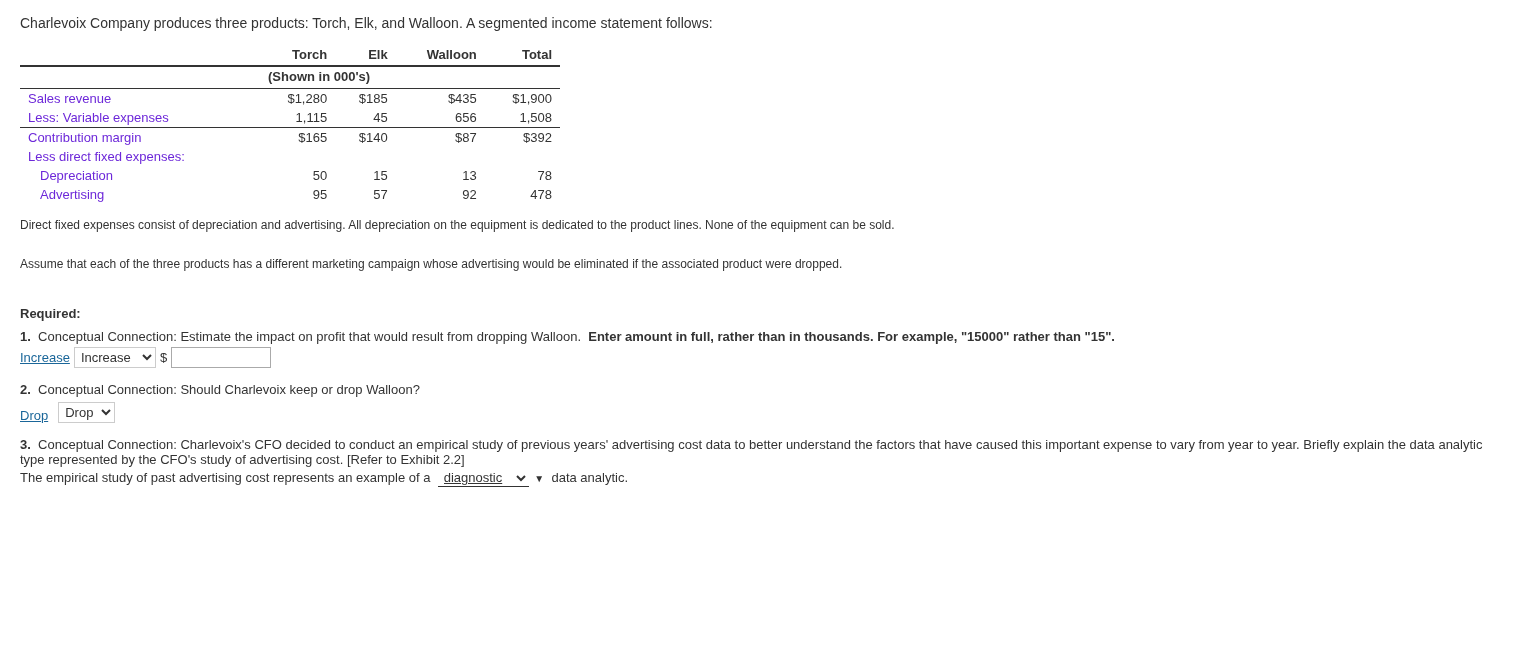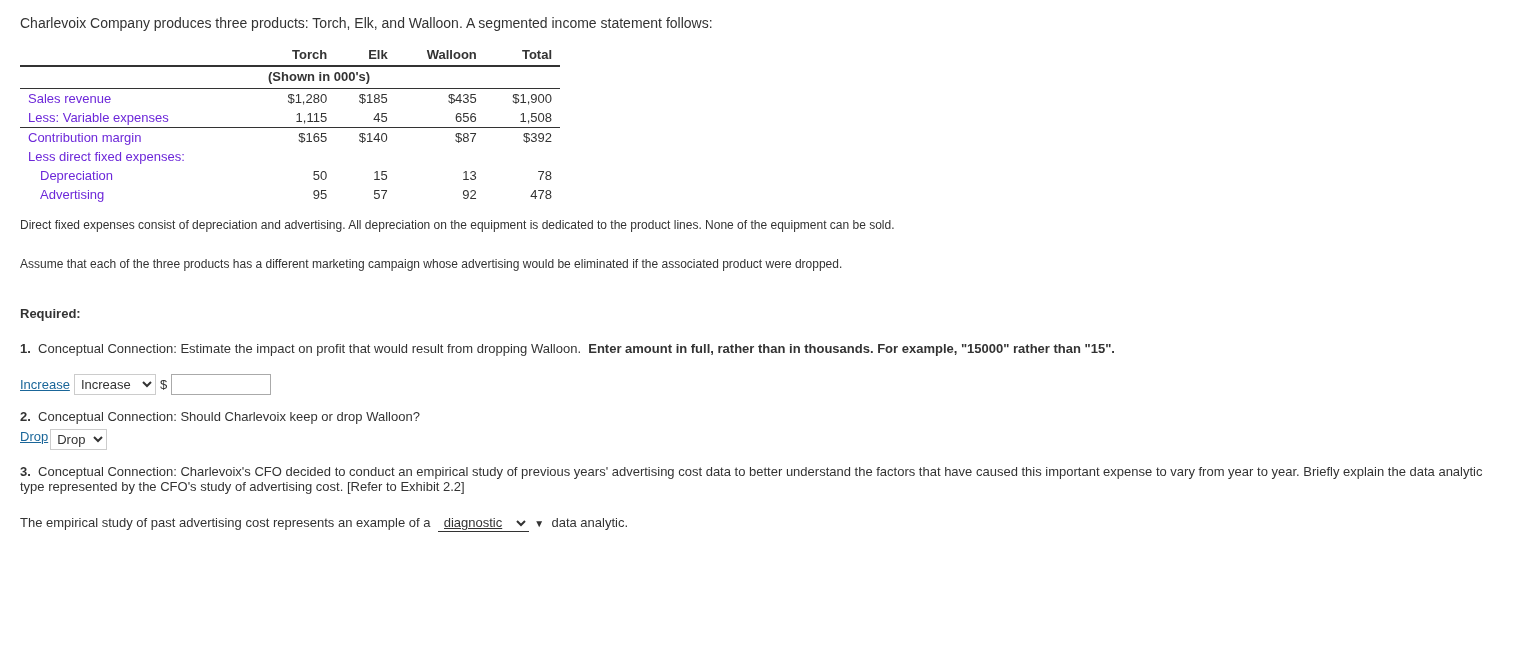--- a/index.html
+++ b/index.html
@@ -57,35 +57,35 @@
       color: #6d28d9;
       font-size: 13px;
     }
     .note-text {
       font-size: 12px;
       margin-bottom: 10px;
     }
     .required-label {
       font-weight: bold;
       margin-top: 10px;
-      margin-bottom: 20px;
+      margin-bottom: 8px;
       font-size: 13px;
     }
     .question-block {
       margin-bottom: 14px;
       font-size: 13px;
     }
     .question-number {
       font-weight: bold;
     }
     .answer-row {
       display: flex;
       align-items: center;
       gap: 4px;
-      margin-top: 18px;
+      margin-top: 3px;
     }
     .dropdown-select {
       border: 1px solid #ccc;
       background: #fff;
       font-size: 13px;
       padding: 1px 2px;
       color: #333;
       cursor: pointer;
     }
     .dollar-input {
@@ -102,36 +102,36 @@
       border: none;
       border-bottom: 1px solid #333;
       background: transparent;
       font-size: 13px;
       color: #333;
       cursor: pointer;
       padding: 0 2px;
     }
     .drop-select-container {
       display: flex;
-      align-items: flex-start;
-      gap: 0px;
+      align-items: flex-end;
+      gap: 8px;
       margin-top: 5px;
     }
     .increase-link {
       color: #1a6699;
       text-decoration: underline;
       font-size: 13px;
     }
     .drop-link {
       color: #1a6699;
       text-decoration: underline;
       font-size: 13px;
     }
     .q3-line {
-      margin-top: 20px;
+      margin-top: 2px;
       font-size: 13px;
     }
     .chevron {
       font-size: 10px;
       margin-left: 2px;
     }
   </style>
 </head>
 <body>
 

